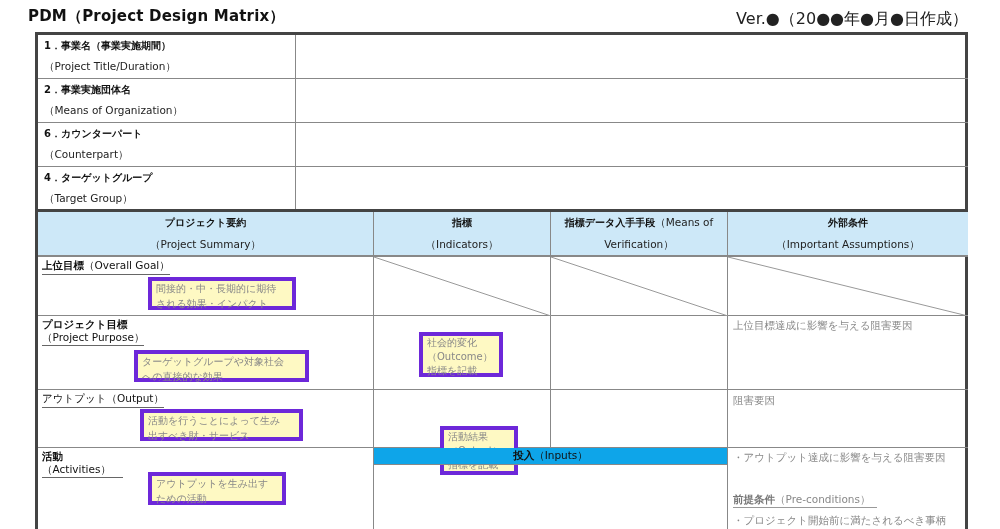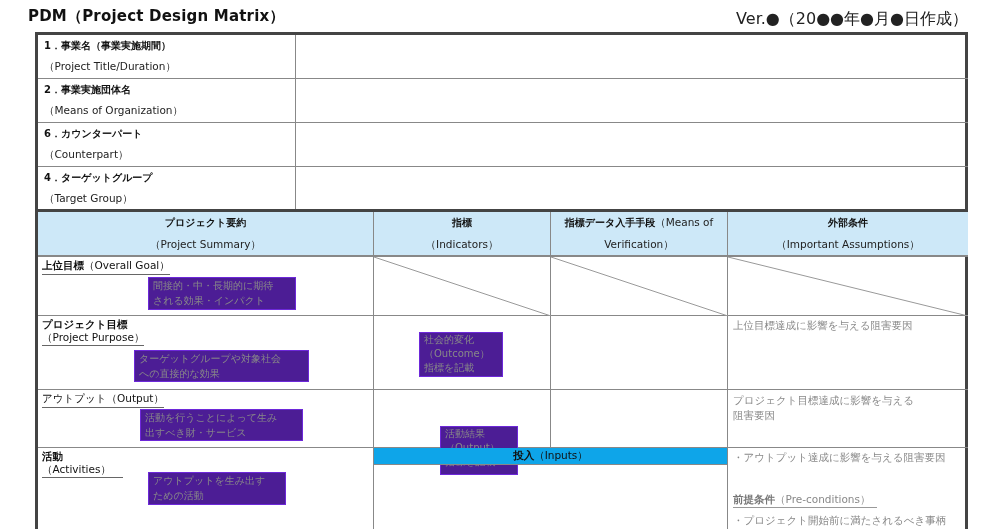--- a/index.html
+++ b/index.html
@@ -22,21 +22,21 @@
 
   
   .hdr { position:absolute; top:177px; height:45px; background:#cde8f8; border-right:1px solid #888; border-bottom:2px solid #888; box-sizing:border-box; text-align:center; }
   .hdr .jp { position:absolute; left:0; right:0; top:4px; font-size:10px; font-weight:bold; }
   .hdr .en { position:absolute; left:0; right:0; top:26px; font-size:10.5px; color:#222; }
 
   .cell { position:absolute; border-right:1px solid #888; border-bottom:1px solid #888; box-sizing:border-box; }
   .row-label { position:absolute; left:4px; top:2px; font-size:10.5px; }
   .row-label b { font-weight:bold; }
   .underline { border-bottom:1px solid #666; padding-bottom:1px; display:inline-block; }
-  .note { position:absolute; border:1px solid #6d28d9; font-size:10px; color:#888; line-height:15px; padding:0 4px; background:#4c1d95; box-sizing:border-box; }
+  .note { position:absolute; border:4px solid #6d28d9; font-size:10px; color:#888; line-height:15px; padding:0 4px; background:#fef9c3; box-sizing:border-box; }
   .grey { color:#888; font-size:10.5px; position:absolute; }
   svg.diag { position:absolute; left:0; top:0; }
 
   .inputs-hdr { position:absolute; background:#0ea5e9; border-bottom:1px solid #888; box-sizing:border-box; text-align:center; font-size:10.5px; line-height:14px; }
 </style>
 </head>
 <body>
 
 <div class="title">PDM（Project Design Matrix）</div>
 <div class="version">Ver.●（20●●年●月●日作成）</div>
@@ -145,21 +145,20 @@
   <div class="cell" style="left:336px;top:355px;width:177px;height:58px;">
     <div class="note" style="left:66px;top:6px;width:78px;height:49px;line-height:14px;margin-top:30px;">
       <div>活動結果</div>
       <div>（Output）</div>
       <div>指標を記載</div>
     </div>
   </div>
   <div class="cell" style="left:513px;top:355px;width:177px;height:58px;"></div>
   <div class="cell" style="left:690px;top:355px;width:240px;height:58px;border-right:none;">
     <div class="grey" style="left:5px;top:3px;line-height:15px;">
-      <div>プロジェクト目標達成に影響を与える</div>
       <div>阻害要因</div>
     </div>
   </div>
 
   <div class="cell" style="left:0;top:413px;width:336px;height:84px;border-bottom:none;">
     <div class="row-label" style="line-height:13px;">
       <span class="underline" style="padding-right:12px;"><b>活動</b><br><span>（Activities）</span></span>
     </div>
     <div class="note" style="left:110px;top:24px;width:138px;height:33px;">
       <div>アウトプットを生み出す</div>

